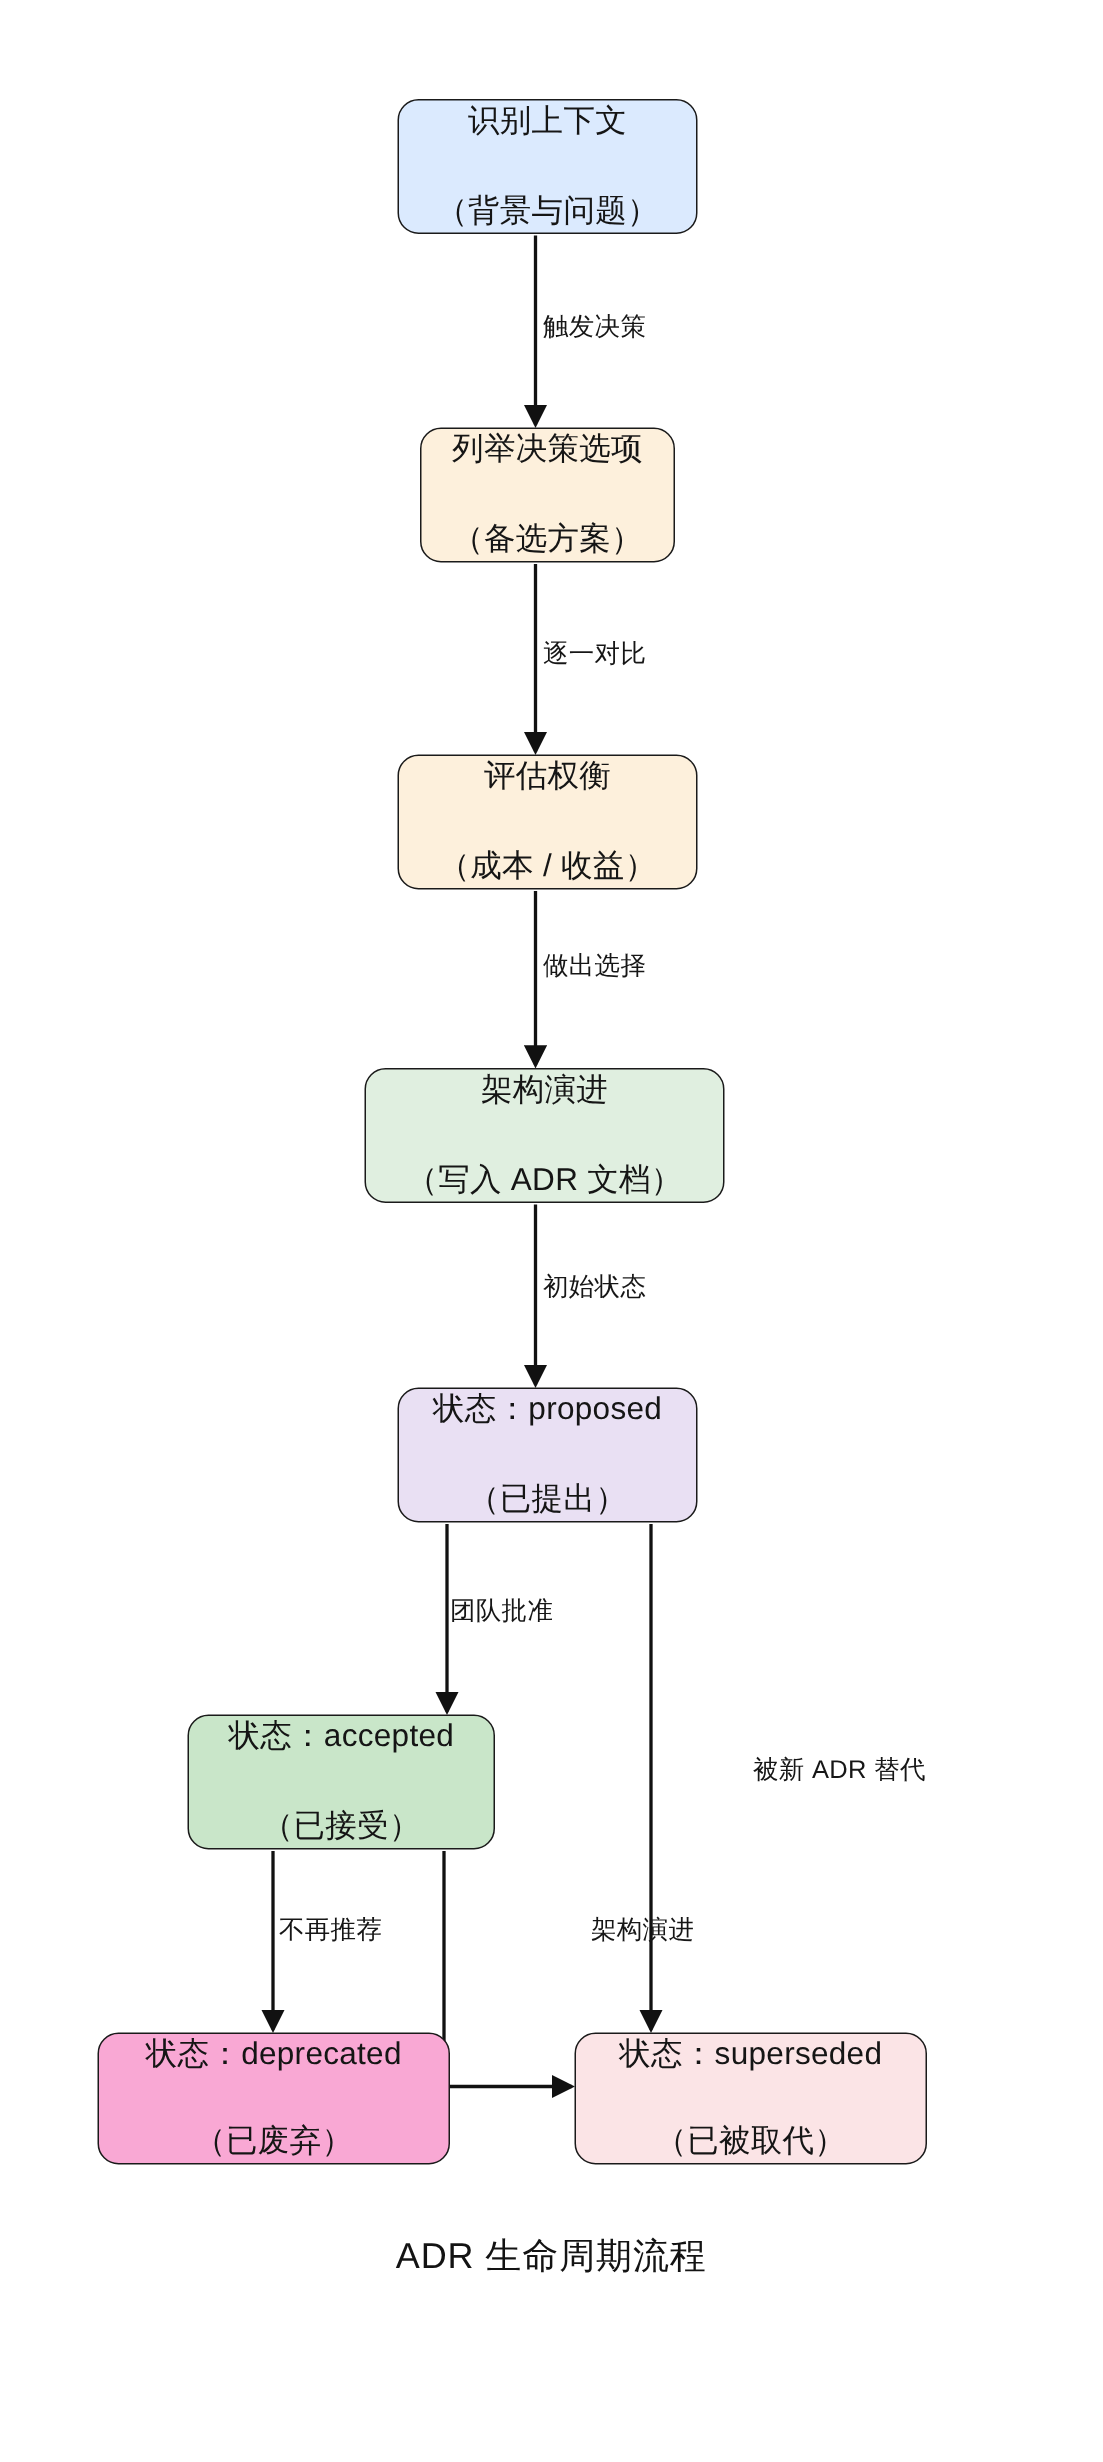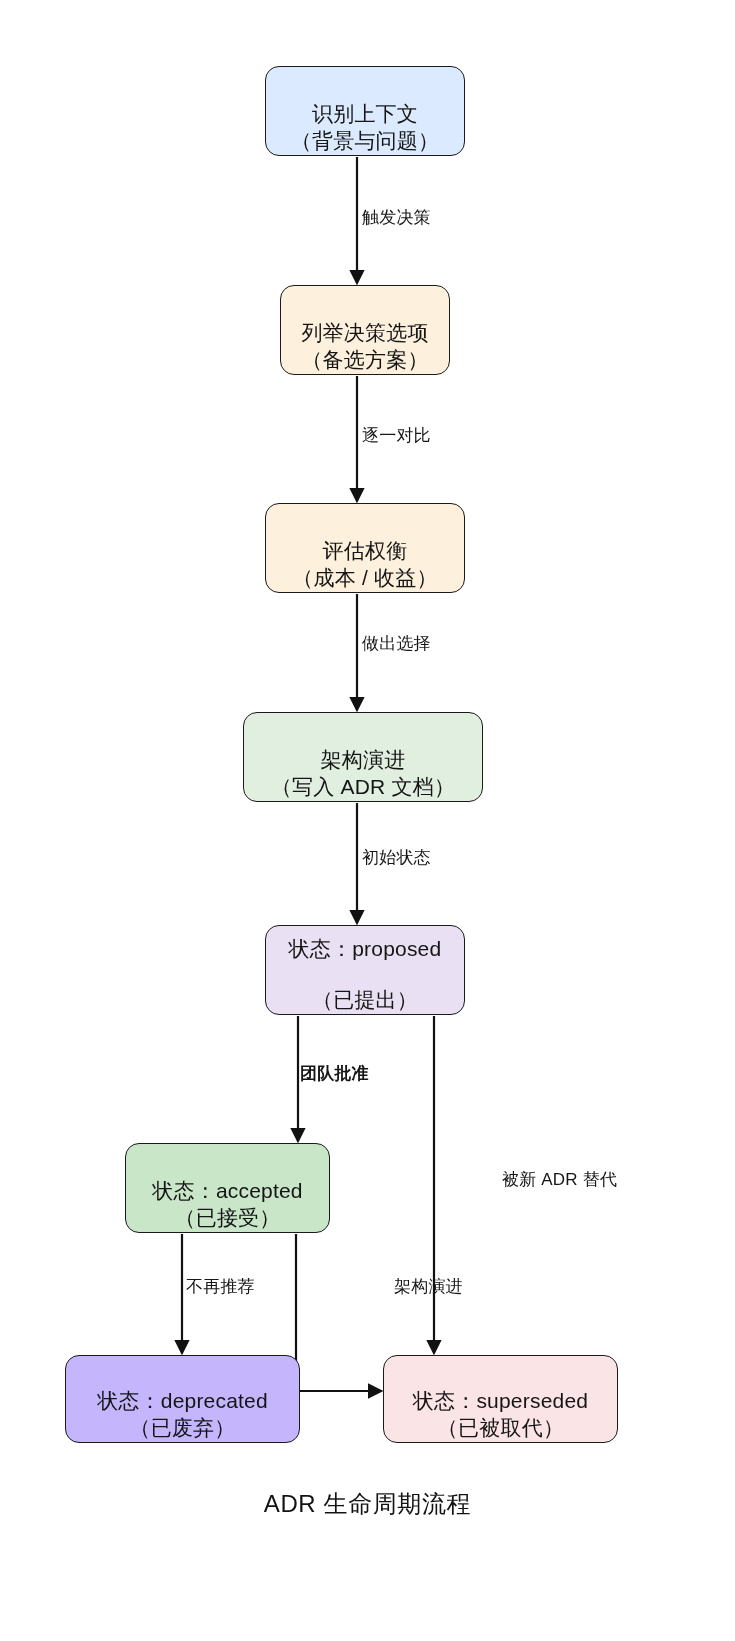--- a/index.html
+++ b/index.html
@@ -26,21 +26,21 @@
     height: 1641px;
   }
   .node {
     position: absolute;
     box-sizing: border-box;
     border: 1.6px solid #1a1a1a;
     border-radius: 14px;
     display: flex;
     flex-direction: column;
     align-items: center;
-    justify-content: flex-end;
+    justify-content: space-between;
     text-align: center;
     line-height: 1.32;
     font-size: 21px;
     color: #151515;
     letter-spacing: 0.2px;
   }
   .node .ln { display: block; white-space: nowrap; }
   .edge-label {
     position: absolute;
     font-size: 17px;
@@ -105,34 +105,34 @@
   <div class="node" style="left: 265px; top: 925px; width: 200px; height: 90px; background: rgb(233, 224, 243); border-color: rgb(26, 26, 26); gap: 24px;">
     <span class="ln">状态：proposed</span>
     <span class="ln">（已提出）</span>
   </div>
 
   <div class="node" style="left: 125px; top: 1143px; width: 205px; height: 90px; background: rgb(201, 230, 201); border-color: rgb(26, 26, 26);">
     <span class="ln">状态：accepted</span>
     <span class="ln">（已接受）</span>
   </div>
 
-  <div class="node" style="left: 65px; top: 1355px; width: 235px; height: 88px; background: #c4b5fd; border-color: rgb(26, 26, 26);">
+  <div class="node" style="left: 65px; top: 1355px; width: 235px; height: 88px; background: #f9a8d4; border-color: rgb(26, 26, 26);">
     <span class="ln">状态：deprecated</span>
     <span class="ln">（已废弃）</span>
   </div>
 
   <div class="node" style="left: 383px; top: 1355px; width: 235px; height: 88px; background: rgb(251, 228, 230); border-color: rgb(26, 26, 26);">
     <span class="ln">状态：superseded</span>
     <span class="ln">（已被取代）</span>
   </div>
 
   <div class="edge-label" style="left: 362px; top: 206px;">触发决策</div>
   <div class="edge-label" style="left: 362px; top: 424px;">逐一对比</div>
   <div class="edge-label" style="left: 362px; top: 632px;">做出选择</div>
   <div class="edge-label" style="left: 362px; top: 846px; text-align: right;">初始状态</div>
-  <div class="edge-label" style="left: 300px; top: 1062px; font-weight: bold;">团队批准</div>
+  <div class="edge-label" style="left: 300px; top: 1062px;">团队批准</div>
   <div class="edge-label" style="left: 502px; top: 1168px;">被新 ADR 替代</div>
   <div class="edge-label" style="left: 186px; top: 1275px;">不再推荐</div>
   <div class="edge-label" style="left: 362px; top: 1275px; margin-left: 32px;">架构演进</div>
 
   <div class="diagram-title" style="top: 1488px; left: 0px;">ADR 生命周期流程</div>
 
 </div>
 
 </body></html>

